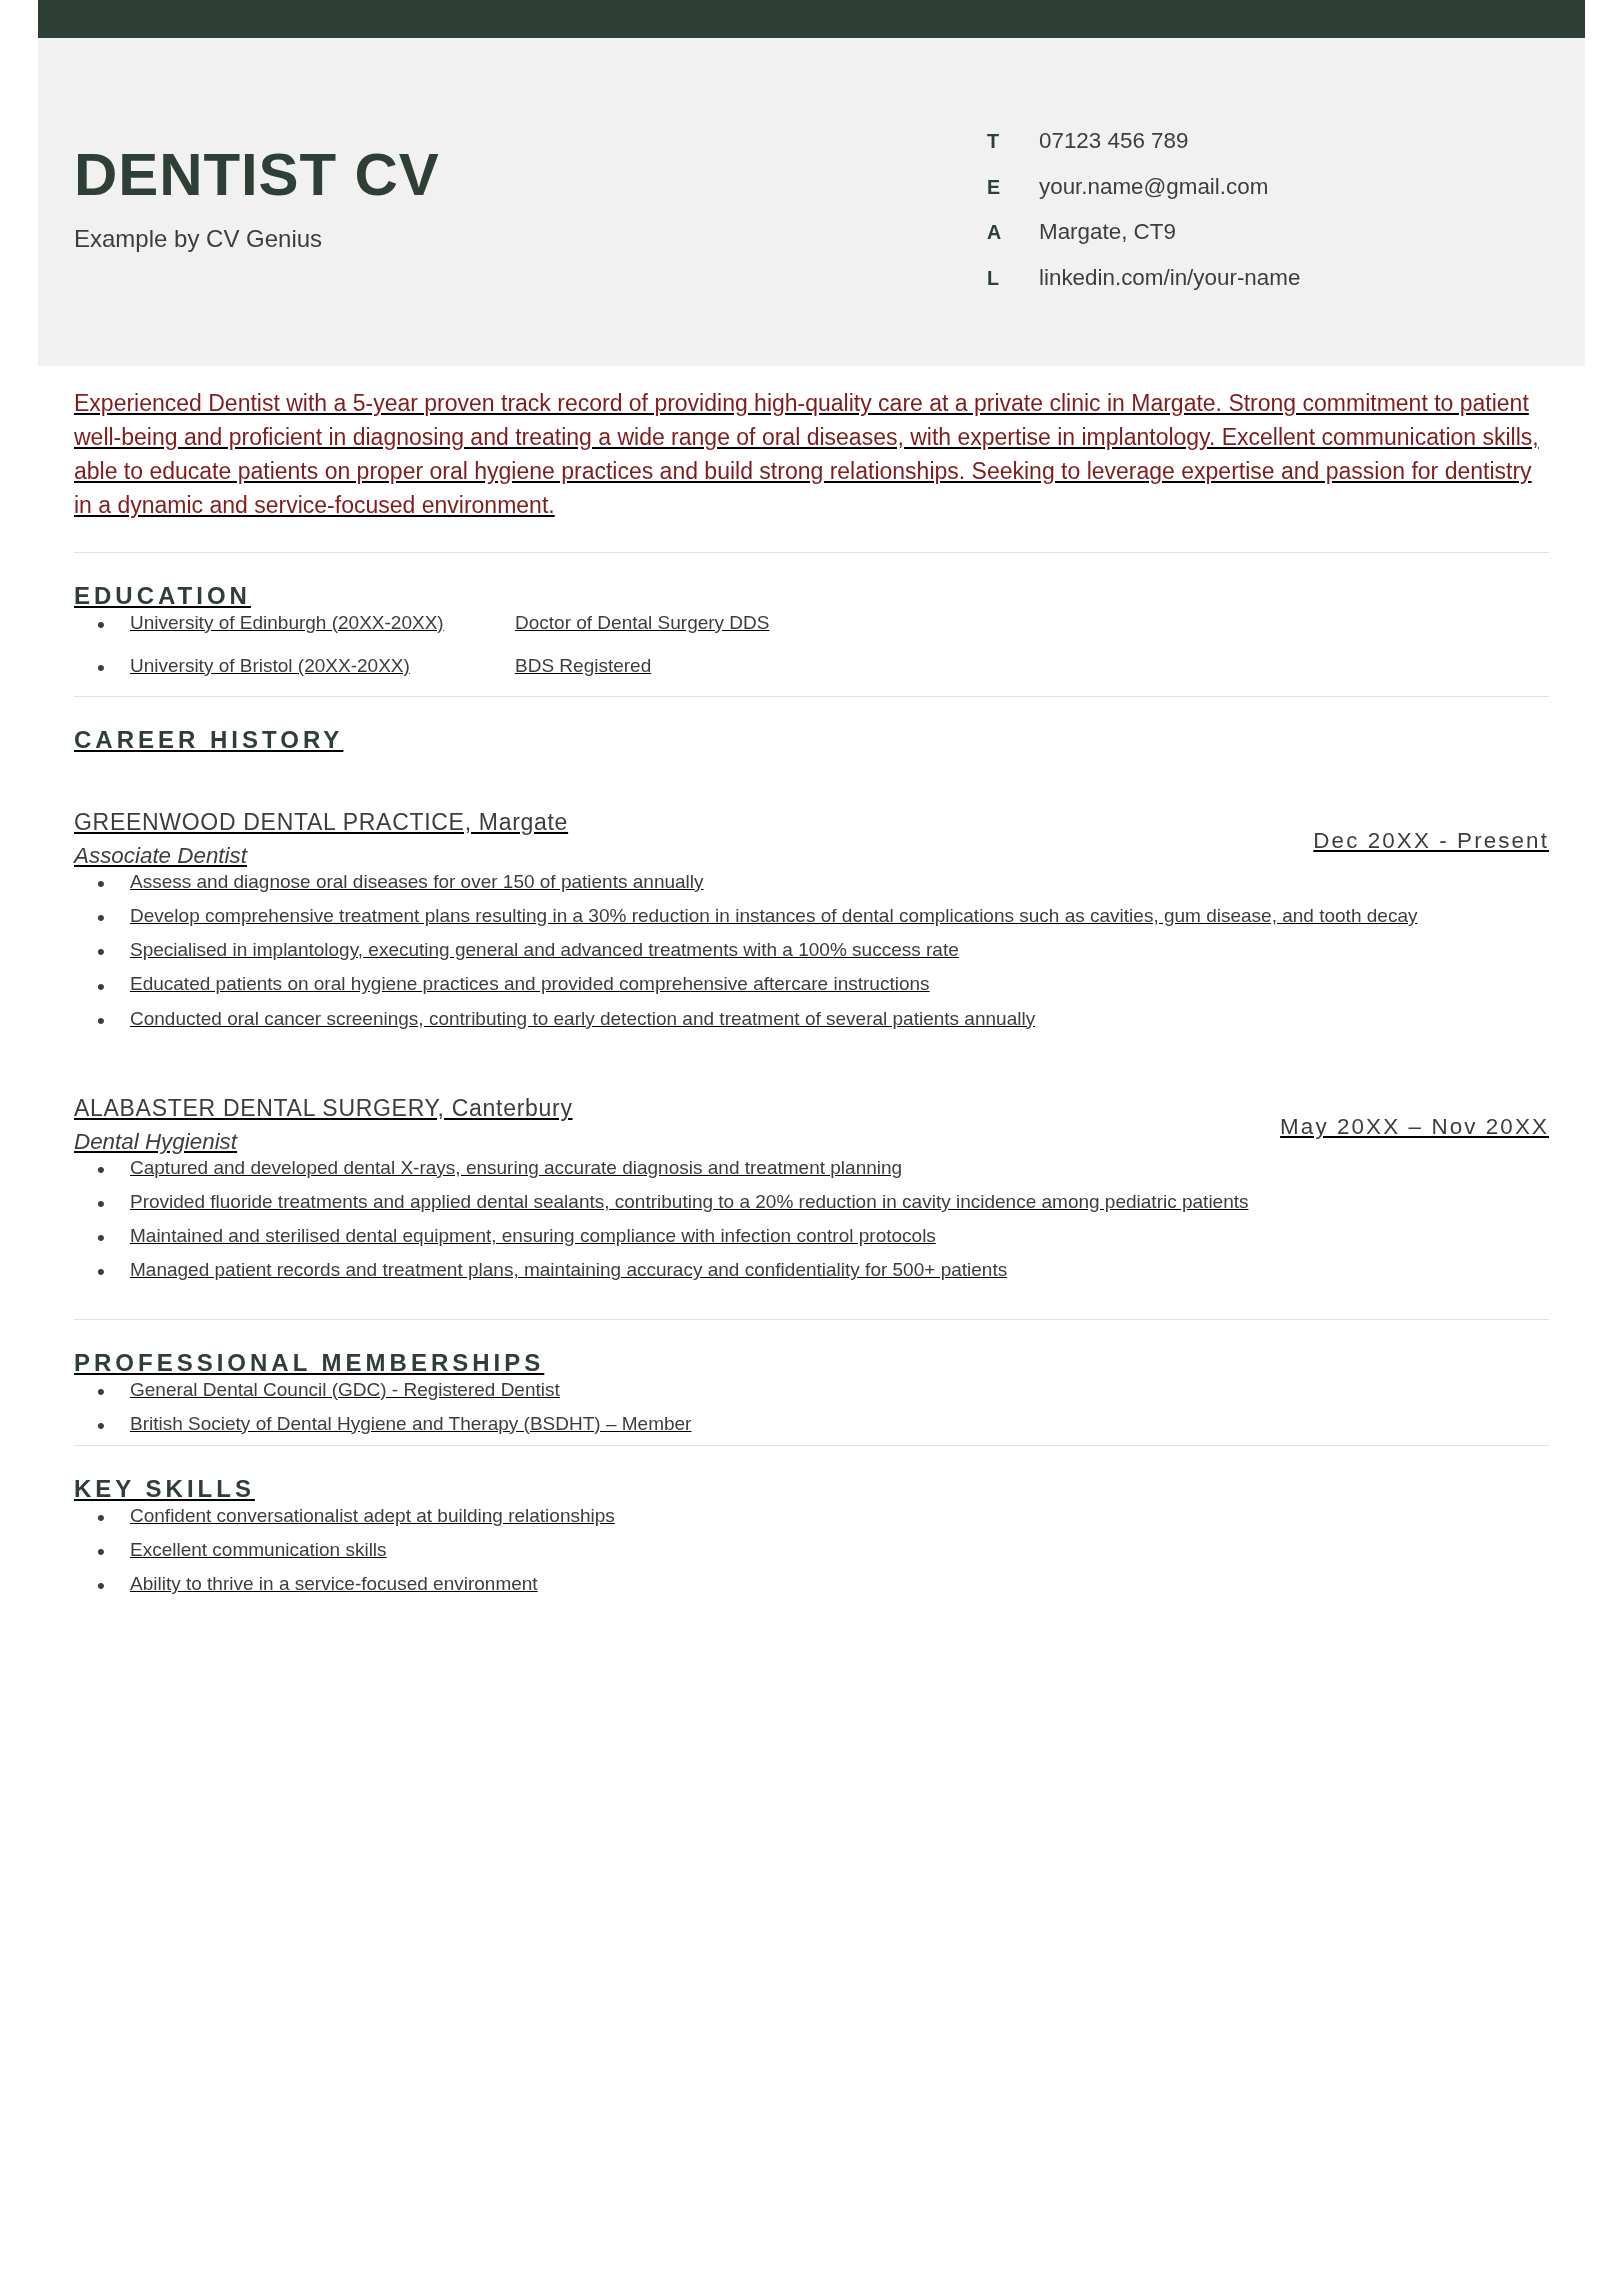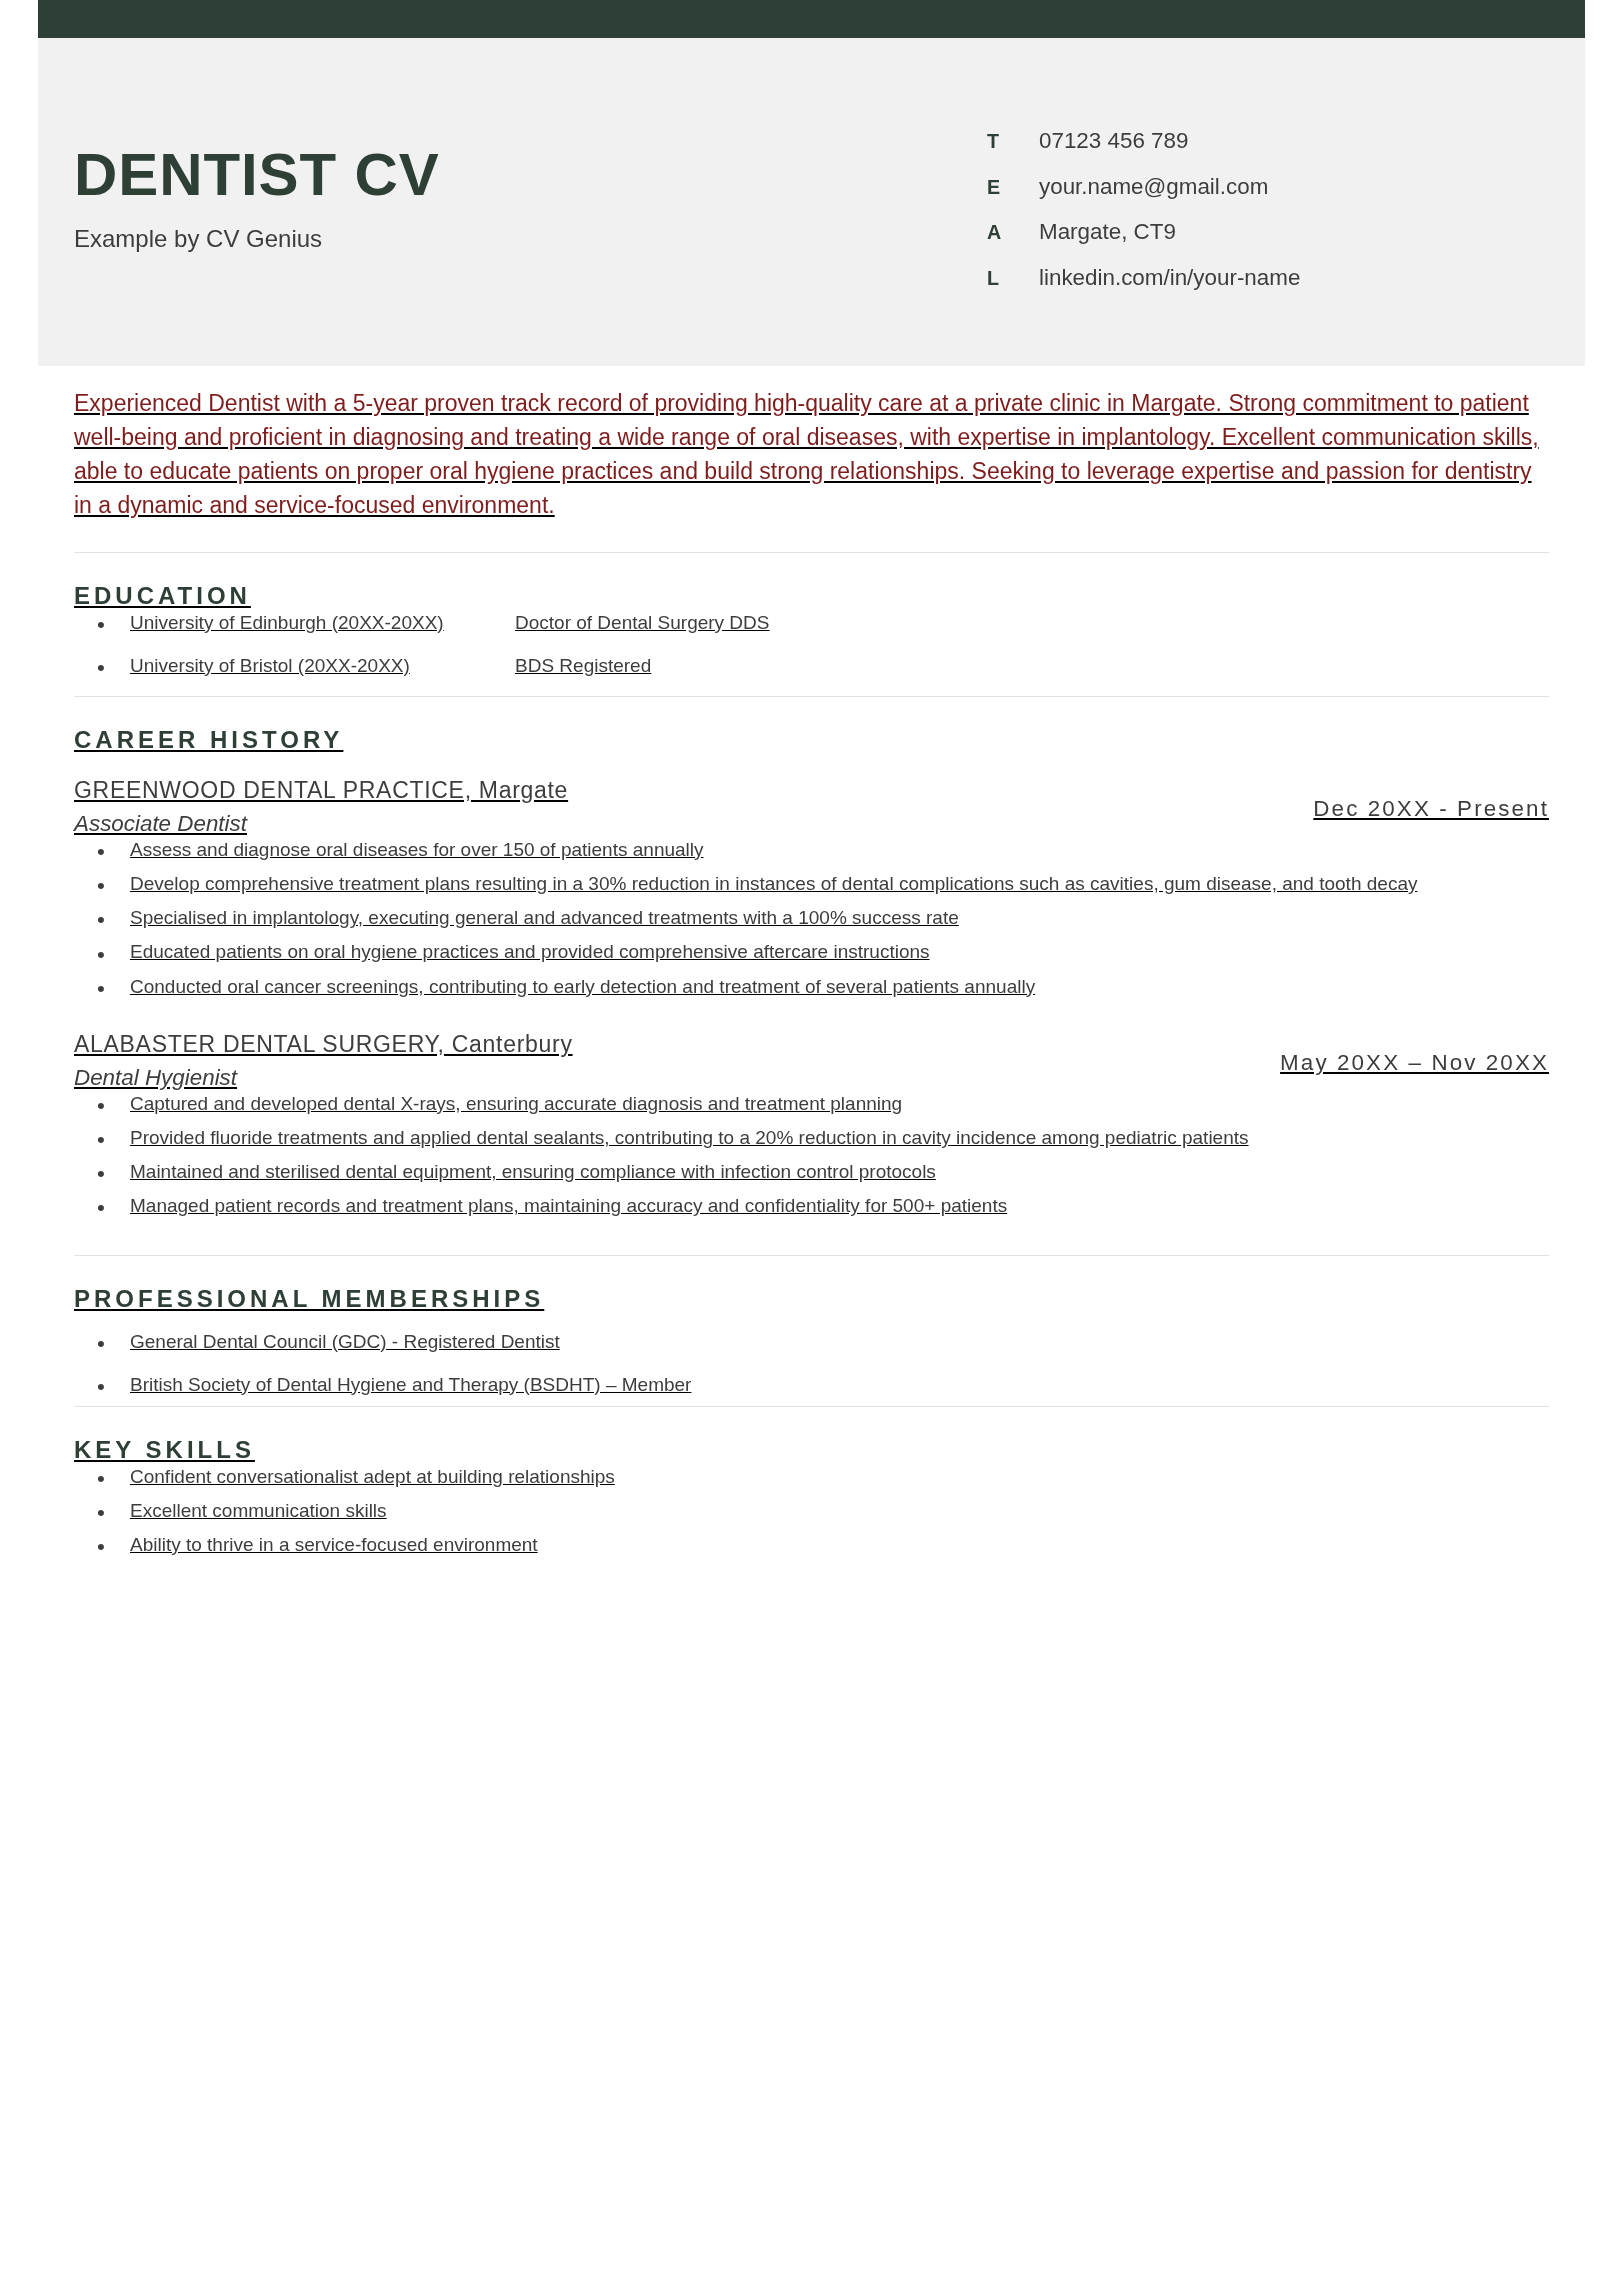--- a/index.html
+++ b/index.html
@@ -132,20 +132,21 @@
   .edu-row { display: flex; }
   .edu-school { width: 385px; flex: none; }
   .edu-degree { }
 
   
   .career-block { padding-top: 23px; }
   .job-head {
     display: flex;
     justify-content: space-between;
     align-items: flex-start;
+    margin-top: 32px;
   }
   .job-company {
     font-size: 23px;
     color: #3d3d3d;
     letter-spacing: 0.7px;
   }
   .job-role {
     font-size: 22.4px;
     font-style: italic;
     color: #3d3d3d;
@@ -155,21 +156,21 @@
     font-size: 22.4px;
     color: #3d3d3d;
     letter-spacing: 2.1px;
     white-space: nowrap;
     padding-top: 19.7px;
   }
   .job-bullets { padding-top: 18px; }
   .job-bullets > li { margin-bottom: 7.2px; }
 
   .memberships-list { padding-top: 23px; padding-bottom: 30px; }
-  .memberships-list > li { margin-bottom: 7.2px; margin-top: 16px; }
+  .memberships-list > li { margin-bottom: 7.2px; }
 
   .skills-list { padding-top: 23px; padding-bottom: 36px; }
   .skills-list > li { margin-bottom: 7.2px; }
 
   .career-section-pad { padding-bottom: 27px; }
   .personal-pad { padding-bottom: 30px; }
 </style>
 </head>
 <body>
 

